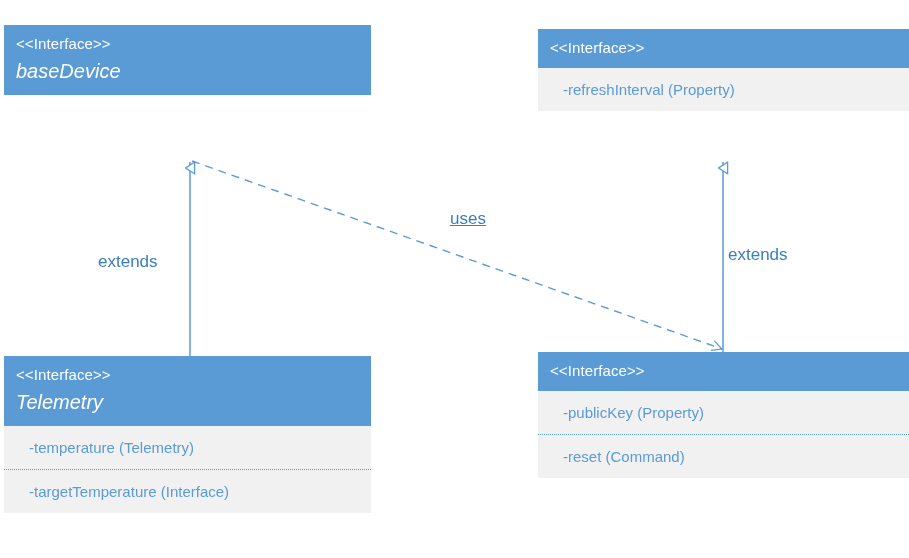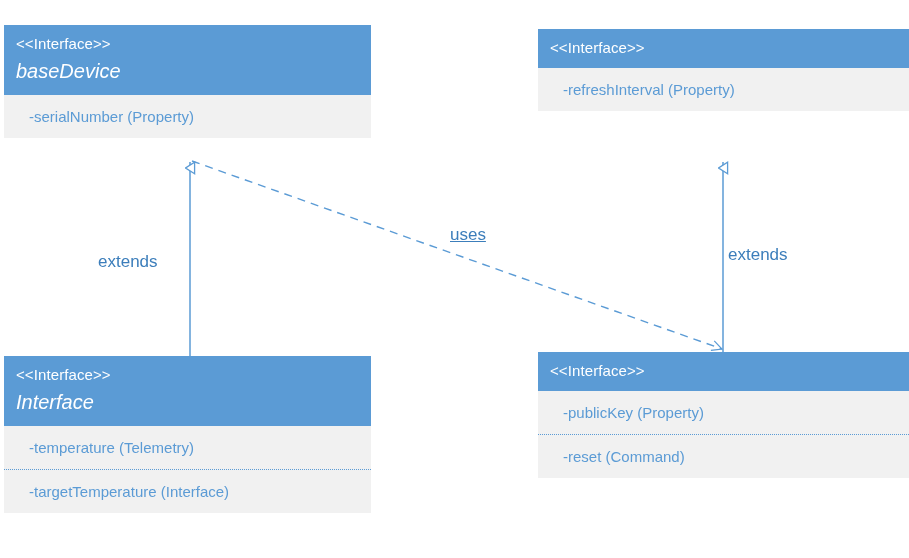--- a/index.html
+++ b/index.html
@@ -74,21 +74,21 @@
 
   
   .edge-label {
     position: absolute;
     font-size: 17px;
     line-height: 20px;
     color: #3C7EBB;
     white-space: nowrap;
   }
   #label-extends-left  { left: 98px;  top: 252px; }
-  #label-uses          { left: 450px; top: 225px; text-decoration: underline; }
+  #label-uses          { left: 450px; top: 209px; text-decoration: underline; }
   #label-extends-right { left: 728px; top: 245px; }
 </style>
 </head>
 <body>
 
 <div id="diagram-canvas">
 
   <svg id="connector-layer" viewBox="0 0 909 558" width="909" height="558">
     <defs>
       <marker id="hollow-tri" markerWidth="14" markerHeight="14" refX="12.5" refY="5" orient="auto" markerUnits="userSpaceOnUse">
@@ -108,38 +108,35 @@
 
   <div class="edge-label" id="label-extends-left">extends</div>
   <div class="edge-label" id="label-uses">uses</div>
   <div class="edge-label" id="label-extends-right">extends</div>
 
   <div class="uml-class" id="class-basedevice">
     <div class="uml-header">
       <div class="uml-stereotype">&lt;&lt;Interface&gt;&gt;</div>
       <div class="uml-name">baseDevice</div>
     </div>
-    <div class="uml-body">
-      <div class="uml-member">-serialNumber (Property)</div>
-    </div>
   </div>
 
   <div class="uml-class" id="class-baseinterface">
     <div class="uml-header">
       <div class="uml-stereotype">&lt;&lt;Interface&gt;&gt;</div>
     </div>
     <div class="uml-body">
       <div class="uml-member">-refreshInterval (Property)</div>
     </div>
   </div>
 
   <div class="uml-class" id="class-thermostat">
     <div class="uml-header">
       <div class="uml-stereotype">&lt;&lt;Interface&gt;&gt;</div>
-      <div class="uml-name">Interface</div>
+      <div class="uml-name">Telemetry</div>
     </div>
     <div class="uml-body">
       <div class="uml-member">-temperature (Telemetry)</div>
       <div class="uml-member">-targetTemperature (Interface)</div>
     </div>
   </div>
 
   <div class="uml-class" id="class-basecomponent">
     <div class="uml-header">
       <div class="uml-stereotype">&lt;&lt;Interface&gt;&gt;</div>

